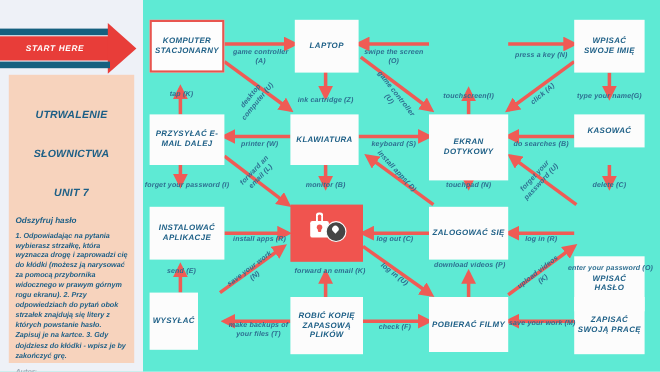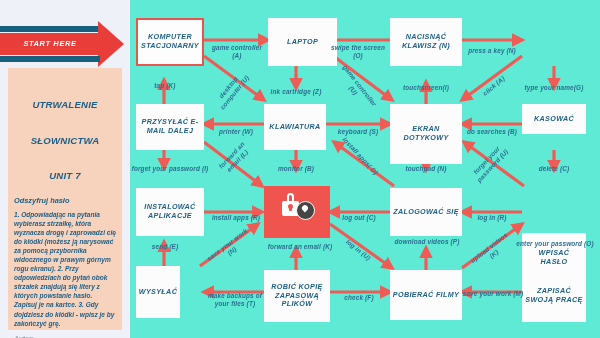--- a/index.html
+++ b/index.html
@@ -264,25 +264,25 @@
 
       <line x1="264" y1="292" x2="204" y2="292"></line>
       <line x1="330" y1="292" x2="390" y2="292"></line>
       <line x1="522" y1="292" x2="462" y2="292"></line>
     </g>
   </svg>
 
   <div class="node start-node" style="left:136px;top:18px;width:68px;height:48px;">
     <span>KOMPUTER STACJONARNY</span>
   </div>
-  <div class="node" style="left:268px;top:18px;width:69px;height:48px;">
+  <div class="node" style="left:268px;top:18px;width:58px;height:48px;">
     <span>LAPTOP</span>
   </div>
-  <div class="node" style="left:390px;top:18px;width:72px;height:48px;">
-    <span>NACISNĄĆ KLAWISZ (N)</span>
+  <div class="node" style="left:522px;top:18px;width:64px;height:48px;">
+    <span>WPISAĆ SWOJE IMIĘ</span>
   </div>
 
   <div class="node" style="left:136px;top:104px;width:68px;height:46px;">
     <span>PRZYSYŁAĆ E-MAIL DALEJ</span>
   </div>
   <div class="node" style="left:264px;top:104px;width:62px;height:46px;">
     <span>KLAWIATURA</span>
   </div>
   <div class="node" style="left:390px;top:104px;width:72px;height:60px;">
     <span>EKRAN DOTYKOWY</span>

